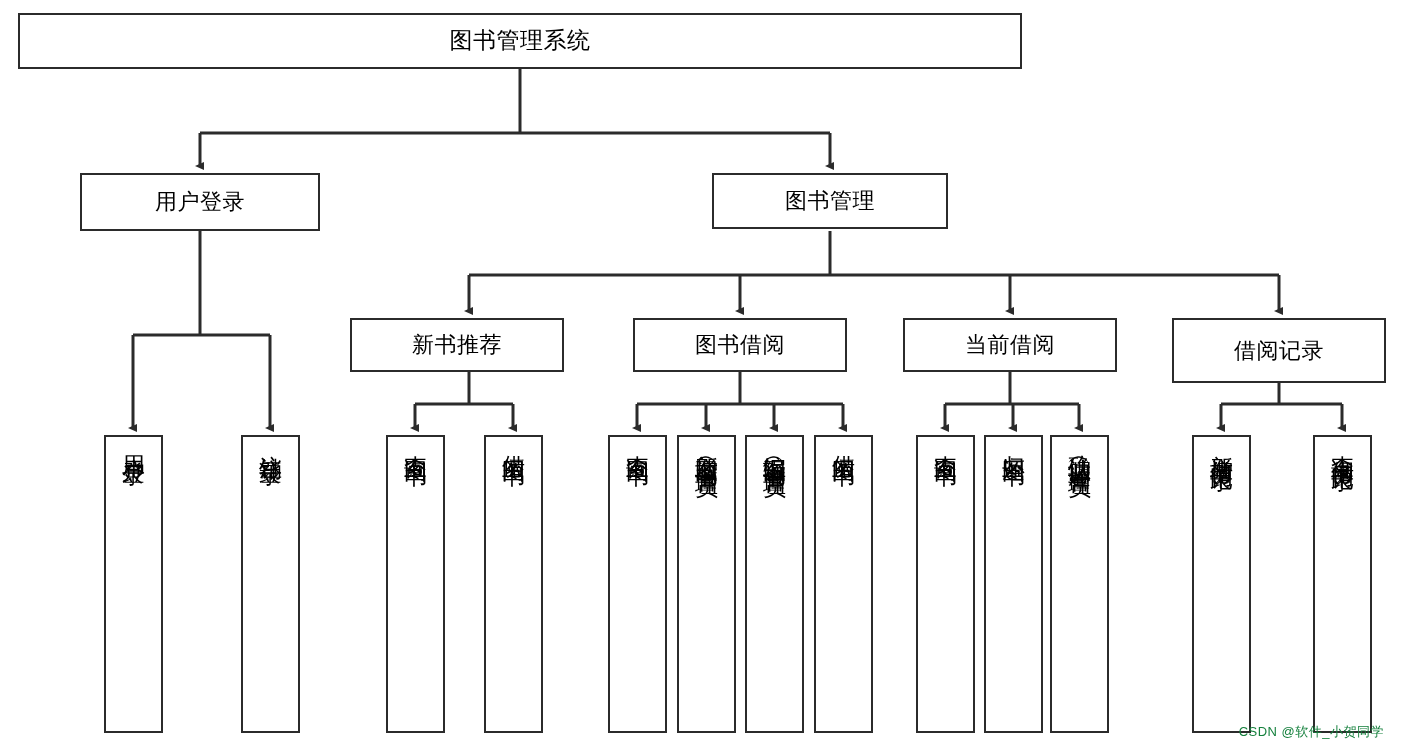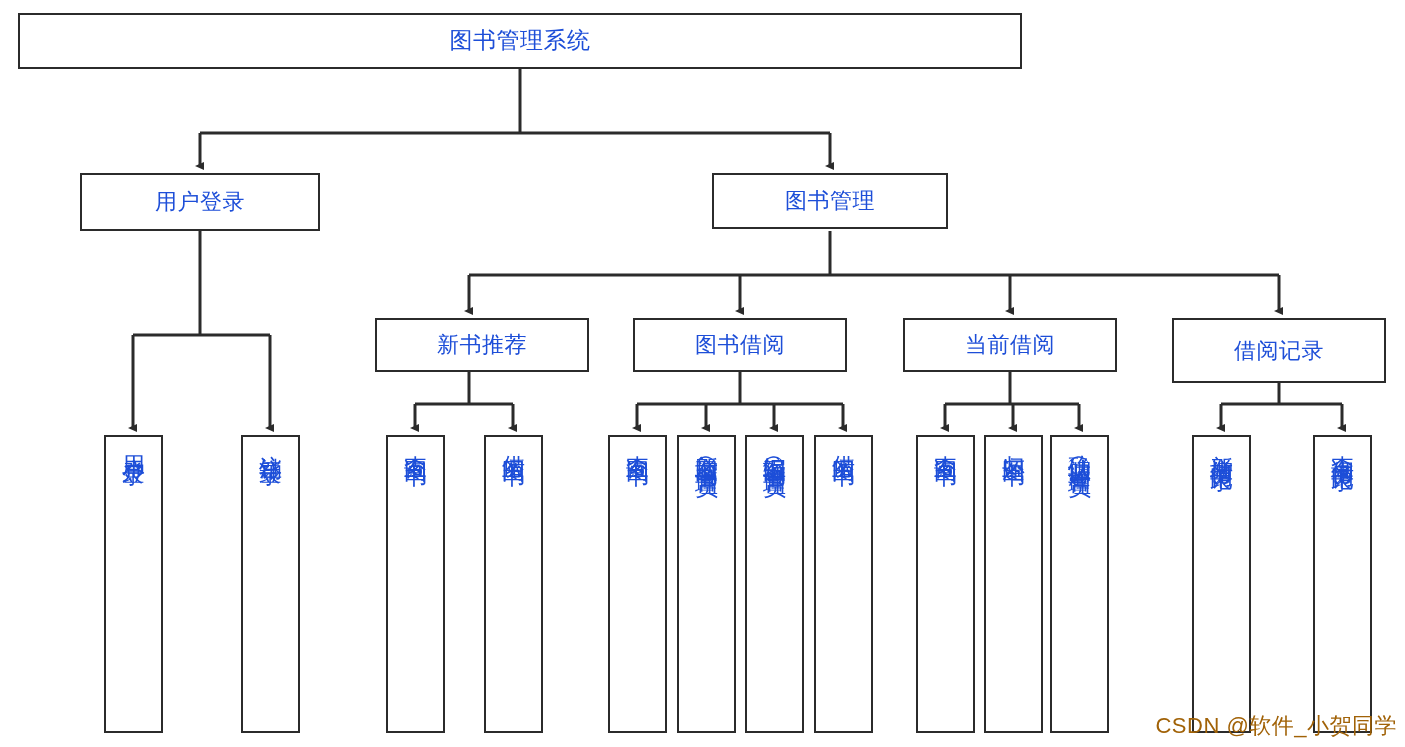--- a/index.html
+++ b/index.html
@@ -23,21 +23,21 @@
     height: 747px;
   }
   .node {
     position: absolute;
     box-sizing: border-box;
     border: 2px solid #2b2b2b;
     background: #ffffff;
     display: flex;
     align-items: center;
     justify-content: center;
-    color: #1d4ed8;
+    color: #000000;
   }
   .node .label {
     text-align: center;
     line-height: 1.18;
     letter-spacing: 0.5px;
     white-space: pre;
   }
   .node.horiz .label {
     font-size: 22px;
   }
@@ -52,24 +52,24 @@
   .node.vert .label {
     writing-mode: vertical-rl;
     text-orientation: upright;
     font-size: 23px;
     line-height: 1.0;
     letter-spacing: 3px;
     white-space: nowrap;
   }
   .watermark {
     position: absolute;
-    right: 8px;
+    right: 21px;
     bottom: 6px;
-    font-size: 22px;
-    color: #a16207;
+    font-size: 13px;
+    color: #15803d;
     letter-spacing: 0.5px;
     white-space: nowrap;
     pointer-events: none;
   }
 </style>
 </head>
 <body>
 
 <div id="canvas">
 
@@ -127,21 +127,21 @@
     <span class="label">图书管理系统</span>
   </div>
 
   <div class="node horiz" style="left:80px; top:173px; width:240px; height:58px;">
     <span class="label">用户登录</span>
   </div>
   <div class="node horiz" style="left:712px; top:173px; width:236px; height:56px;">
     <span class="label">图书管理</span>
   </div>
 
-  <div class="node horiz" style="left:375px; top:318px; width:214px; height:54px;">
+  <div class="node horiz" style="left:350px; top:318px; width:214px; height:54px;">
     <span class="label">新书推荐</span>
   </div>
   <div class="node horiz" style="left:903px; top:318px; width:214px; height:54px;">
     <span class="label">当前借阅</span>
   </div>
   <div class="node horiz" style="left:633px; top:318px; width:214px; height:54px;">
     <span class="label">图书借阅</span>
   </div>
   <div class="node horiz" style="left:1172px; top:318px; width:214px; height:65px;">
     <span class="label">借阅记录</span>

